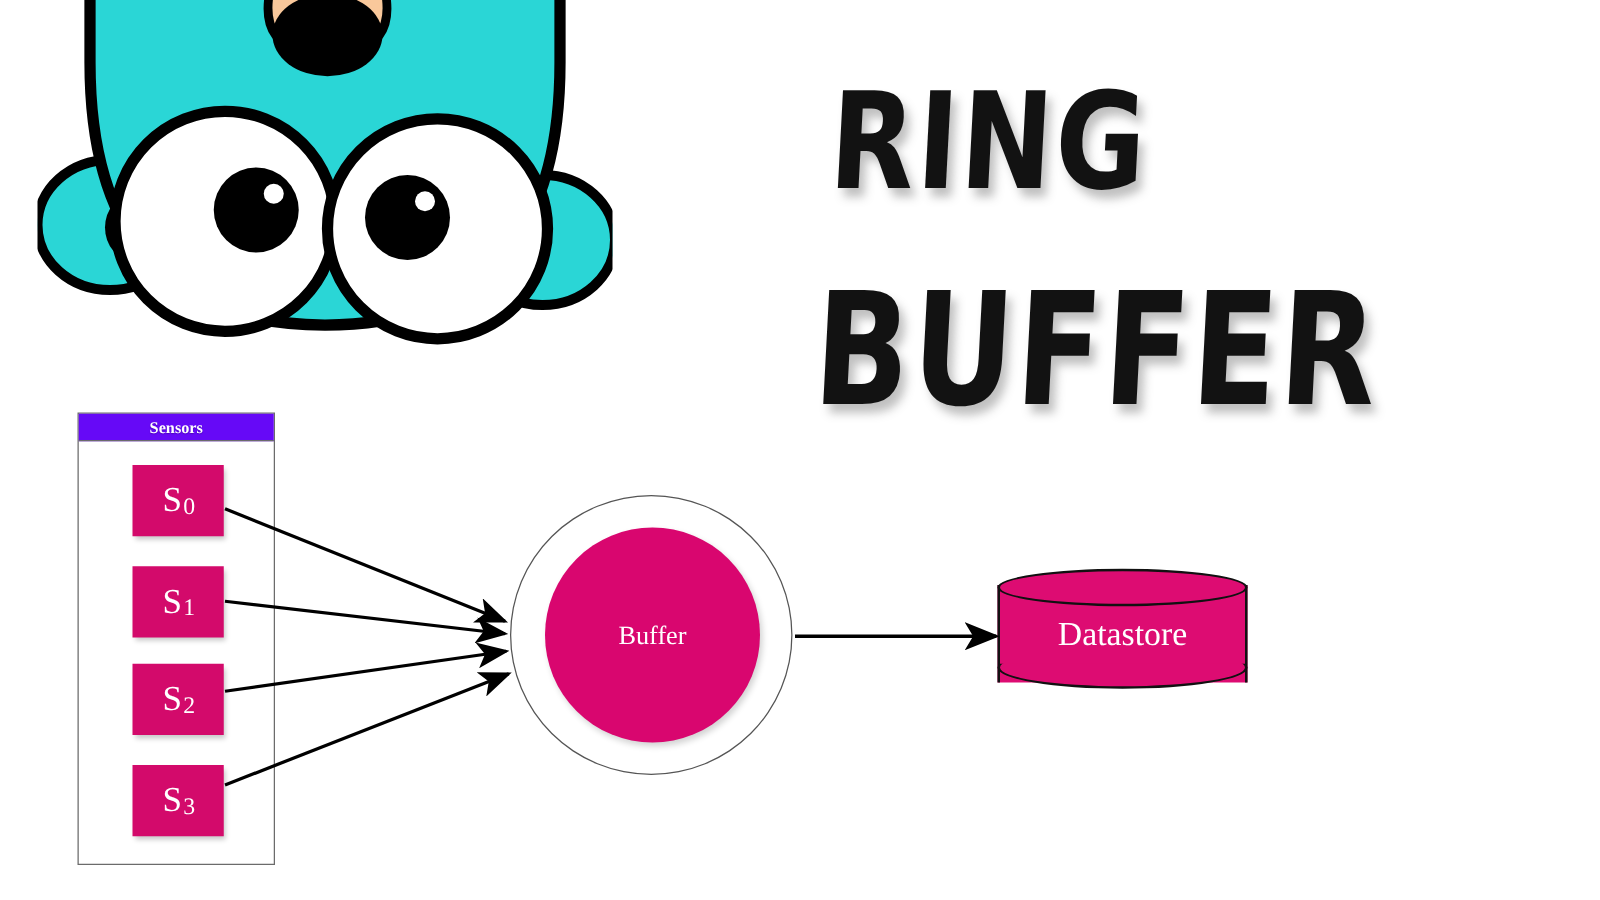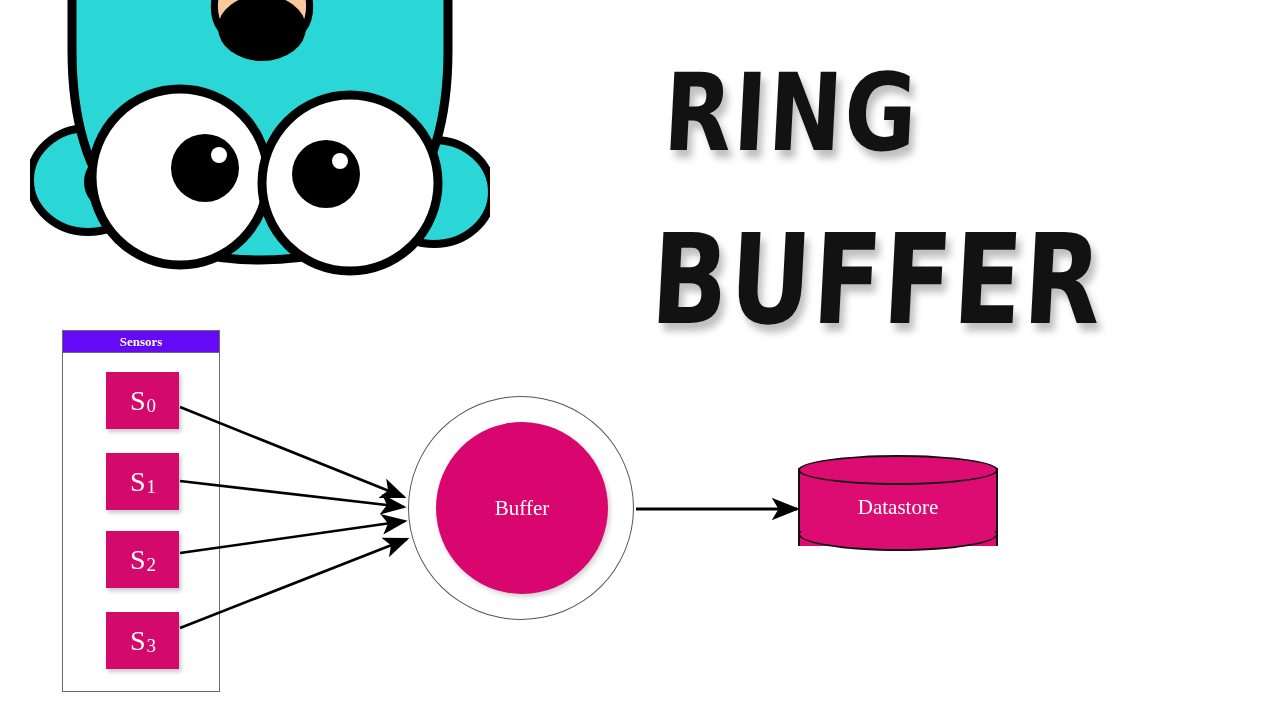--- a/index.html
+++ b/index.html
@@ -183,21 +183,21 @@
   #datastore-label {
     position: absolute;
     left: 0;
     top: 0;
     width: 200px;
     height: 104px;
     display: flex;
     align-items: center;
     justify-content: center;
     color: #ffffff;
-    font-size: 21px;
+    font-size: 27px;
     z-index: 5;
   }
 
   
   #arrows-layer {
     position: absolute;
     left: 0; top: 0;
     width: 1280px;
     height: 720px;
     pointer-events: none;

